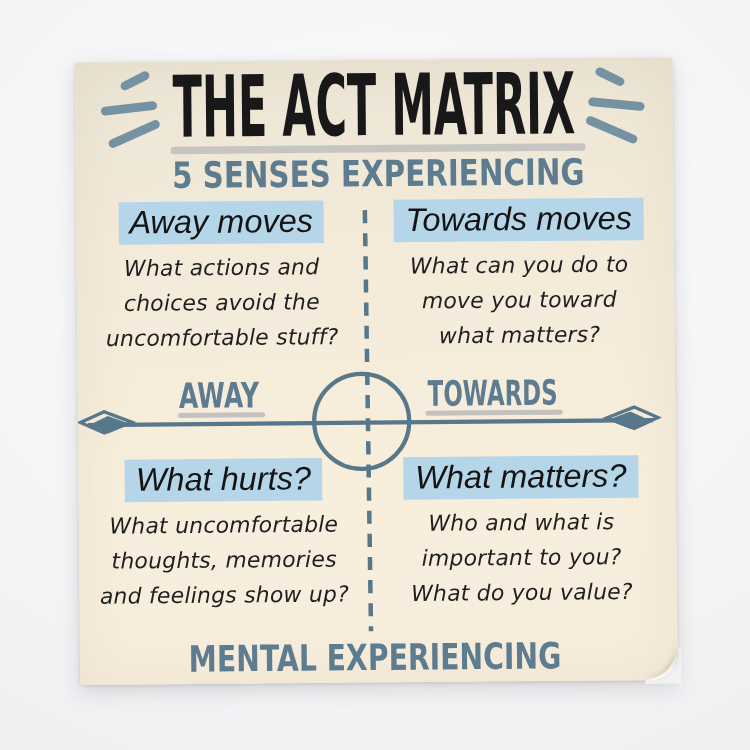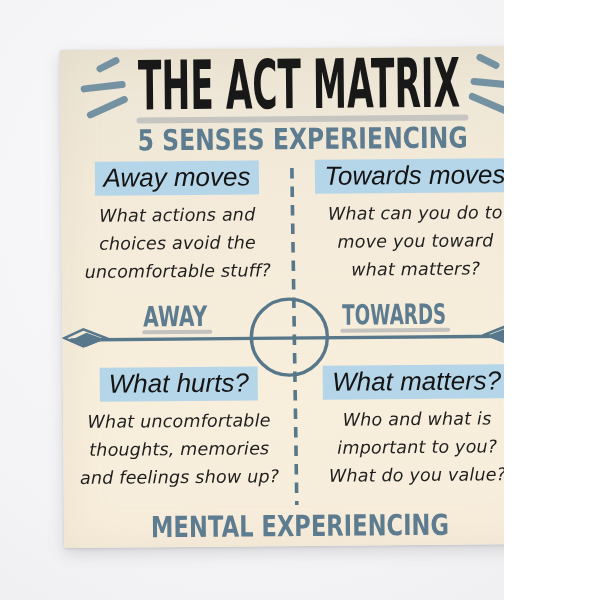--- a/index.html
+++ b/index.html
@@ -1,17 +1,17 @@
 <!DOCTYPE html>
 <html><head>
 <meta charset="utf-8">
 <style>
   html,body{margin:0;padding:0;}
   .page{
-    position:relative;width:504px;height:600px;overflow:hidden;
+    position:relative;width:600px;height:600px;overflow:hidden;
     background:radial-gradient(120% 100% at 50% 35%, #fbfbfc 0%, #f4f4f6 55%, #ebebee 100%);
     font-family:"DejaVu Sans", sans-serif;
   }
   .poster{
     position:absolute;left:62px;top:48px;width:478px;height:498px;
     background:linear-gradient(178deg,#ece5d5 0%,#f3ead9 28%,#f7eedc 68%,#f8eddc 100%);
     box-shadow:0 6px 16px rgba(110,110,120,.22), 0 1px 3px rgba(120,120,130,.25),
                inset 0 0 46px rgba(175,155,125,.14);
     transform:rotate(-0.5deg);
     border-radius:2px;

